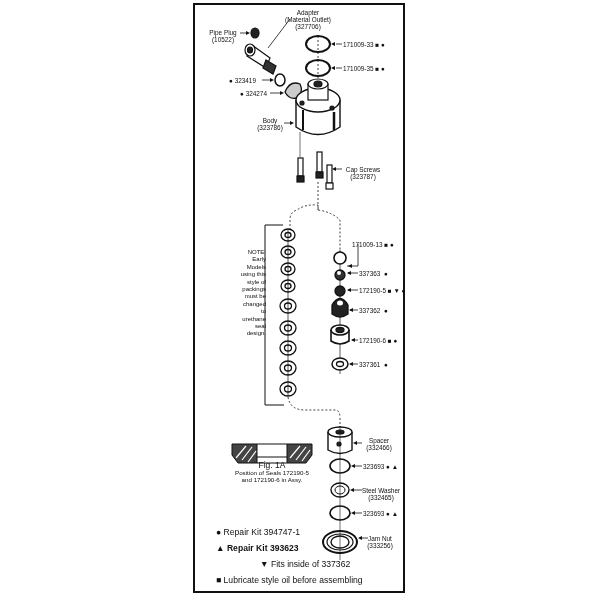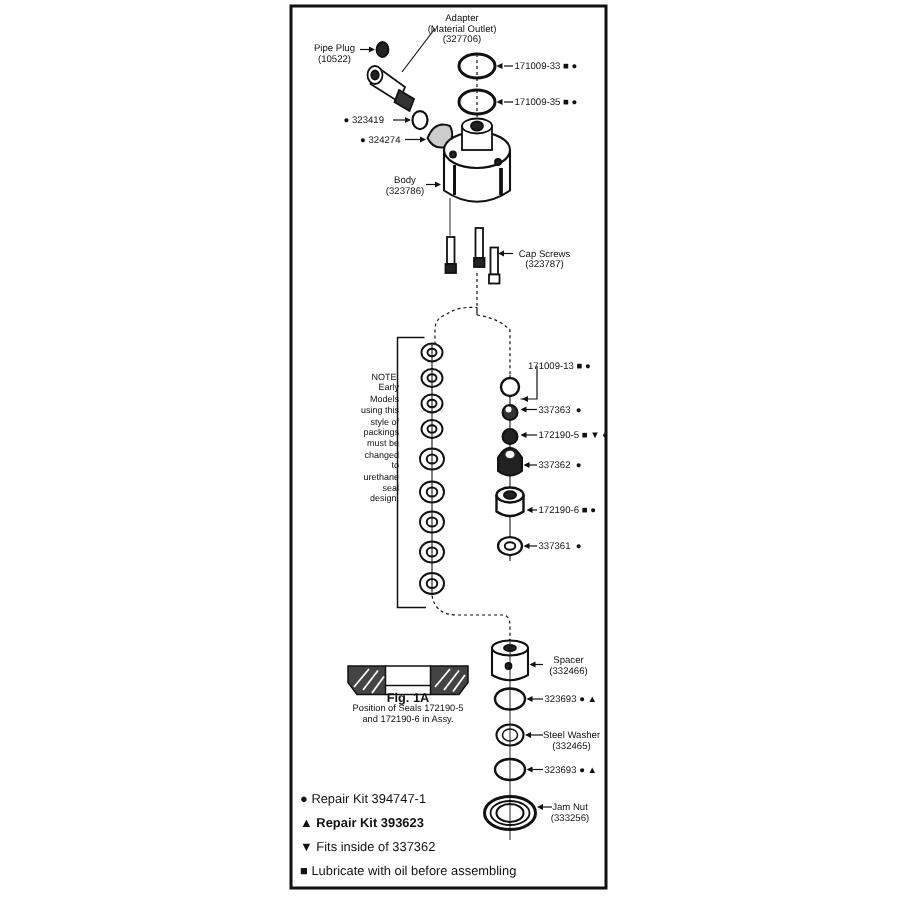--- a/index.html
+++ b/index.html
@@ -4,24 +4,24 @@
 <style>
   html, body { margin:0; padding:0; background:#ffffff; }
   body { width:600px; height:600px; position:relative; overflow:hidden;
          font-family:"Liberation Sans", sans-serif; color:#111; }
   .frame { position:absolute; left:193px; top:3px; width:212px; height:590px;
            border:2px solid #111; box-sizing:border-box; background:#fff; }
   .lbl { position:absolute; font-size:6.4px; line-height:7px; color:#111; white-space:nowrap; }
   .lbl.c { text-align:center; }
   svg.art { position:absolute; left:0; top:0; }
   .legend { position:absolute; left:200px; top:527px; font-size:8.6px; line-height:10px; }
-  .legend-row { position:absolute; left:0; white-space:nowrap; }
+  .legend-row { position:absolute; left:16px; white-space:nowrap; }
   .note { position:absolute; left:236px; top:249px; width:30px; font-size:6px; line-height:7.4px; text-align:right; }
   .figcap { position:absolute; left:222px; top:469px; width:100px; text-align:center; font-size:6.2px; line-height:7px; }
-  .figtitle { position:absolute; left:222px; top:460px; width:100px; text-align:center; font-size:8.5px;font-weight:bold; }
+  .figtitle { position:absolute; left:222px; top:460px; width:100px; text-align:center; font-size:8.5px; }
 </style>
 </head>
 <body>
 
 <div class="frame"></div>
 
 <svg class="art" width="600" height="600" viewBox="0 0 600 600">
   <g stroke="#111" fill="none" stroke-width="1.2">
 
     <ellipse cx="318" cy="44" rx="12" ry="8" stroke-width="2"></ellipse>
@@ -290,21 +290,21 @@
 
 <div class="legend">
   <div class="legend-row" style="top:0px;">
     <span>●</span>
     <span>Repair Kit 394747-1</span>
   </div>
   <div class="legend-row" style="top:16px;font-weight:bold;">
     <span>▲</span>
     <span>Repair Kit 393623</span>
   </div>
-  <div class="legend-row" style="top:32px;">
+  <div class="legend-row" style="top:32px;margin-left:44px;">
     <span>▼</span>
     <span>Fits inside of 337362</span>
   </div>
   <div class="legend-row" style="top:48px;">
     <span>■</span>
-    <span>Lubricate with oil before assembling</span>
+    <span>Lubricate style oil before assembling</span>
   </div>
 </div>
 
 </body></html>

